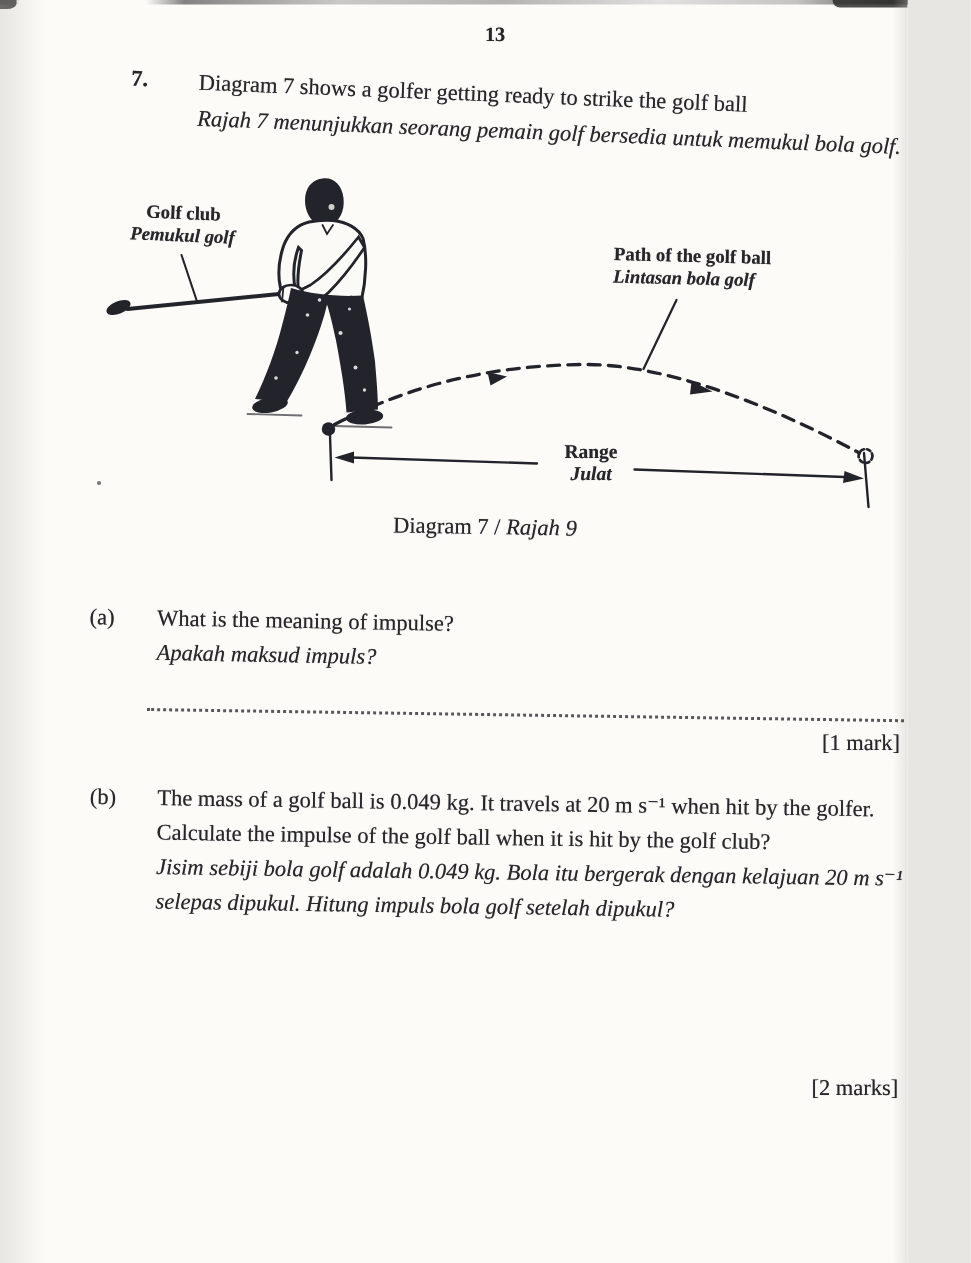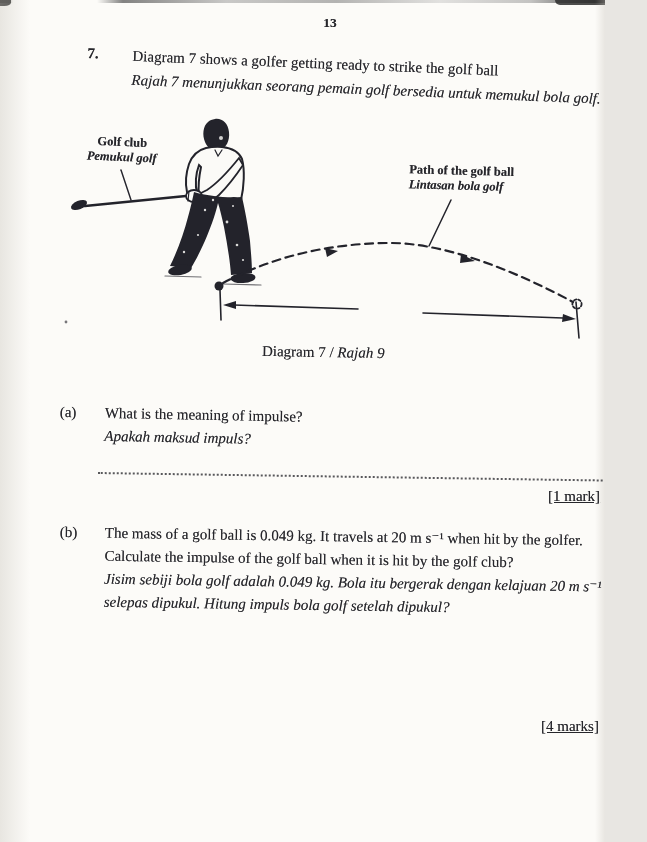--- a/index.html
+++ b/index.html
@@ -53,21 +53,21 @@
   .part-body { margin-left:45px; }
   .part-a { left:60px; top:401px; width:540px; transform:rotate(1.1deg);
     transform-origin:left top; }
   .part-b { left:60px; top:521px; width:545px; transform:rotate(0.9deg);
     transform-origin:left top; }
 
   .answer-line { left:98px; top:456px; width:505px; height:18px;
     border-bottom:2.5px dotted #3c3c40; transform:rotate(0.85deg);
     transform-origin:left top; opacity:.85; }
 
-  .marks { font-size:15px;text-decoration:underline; }
+  .marks { font-size:15px; }
   .marks-a { left:548px; top:488px; }
   .marks-b { left:541px; top:718px; }
 </style>
 </head>
 <body>
 
 <div class="page">
 
   <div class="scan-top-line"></div>
   <div class="scan-corner-tl"></div>
@@ -145,20 +145,24 @@
   </svg>
 
   <div class="abs lbl lbl-club">
     <div class="txt">Golf club</div>
     <div class="txt it">Pemukul golf</div>
   </div>
   <div class="abs lbl lbl-path">
     <div class="txt">Path of the golf ball</div>
     <div class="txt it">Lintasan bola golf</div>
   </div>
+  <div class="abs lbl lbl-range">
+    <div class="txt">Range</div>
+    <div class="txt it">Julat</div>
+  </div>
   <div class="abs caption">
     <span class="txt">Diagram 7 /</span>
     <span class="txt it">Rajah 9</span>
   </div>
 
   <div class="abs part part-a">
     <span class="part-label txt">(a)</span>
     <div class="part-body">
       <div class="txt">What is the meaning of impulse?</div>
       <div class="txt it">Apakah maksud impuls?</div>
@@ -169,15 +173,15 @@
 
   <div class="abs part part-b">
     <span class="part-label txt">(b)</span>
     <div class="part-body">
       <div class="txt">The mass of a golf ball is 0.049 kg. It travels at 20 m s⁻¹ when hit by the golfer.</div>
       <div class="txt">Calculate the impulse of the golf ball when it is hit by the golf club?</div>
       <div class="txt it">Jisim sebiji bola golf adalah 0.049 kg. Bola itu bergerak dengan kelajuan 20 m s⁻¹</div>
       <div class="txt it">selepas dipukul. Hitung impuls bola golf setelah dipukul?</div>
     </div>
   </div>
-  <div class="abs marks marks-b txt">[4 marks]</div>
+  <div class="abs marks marks-b txt">[2 marks]</div>
 
 </div>
 
 </body></html>

